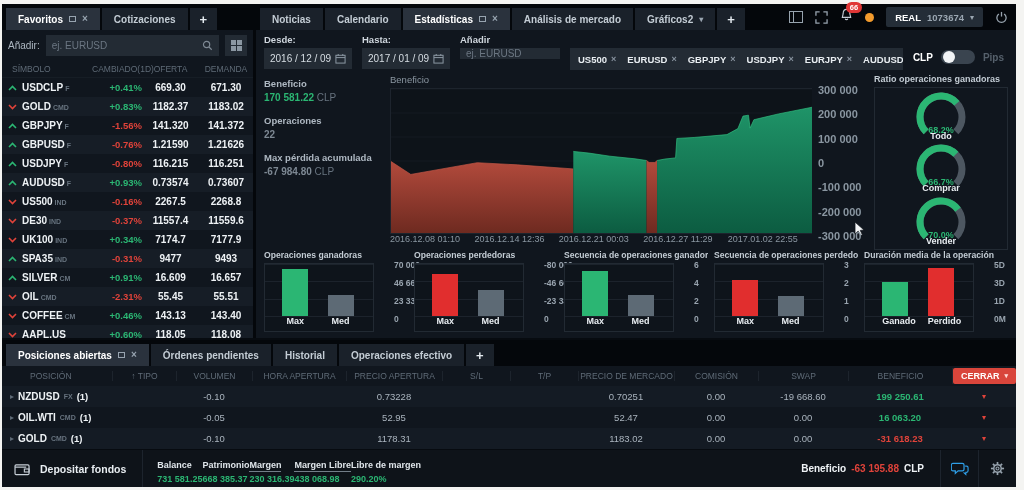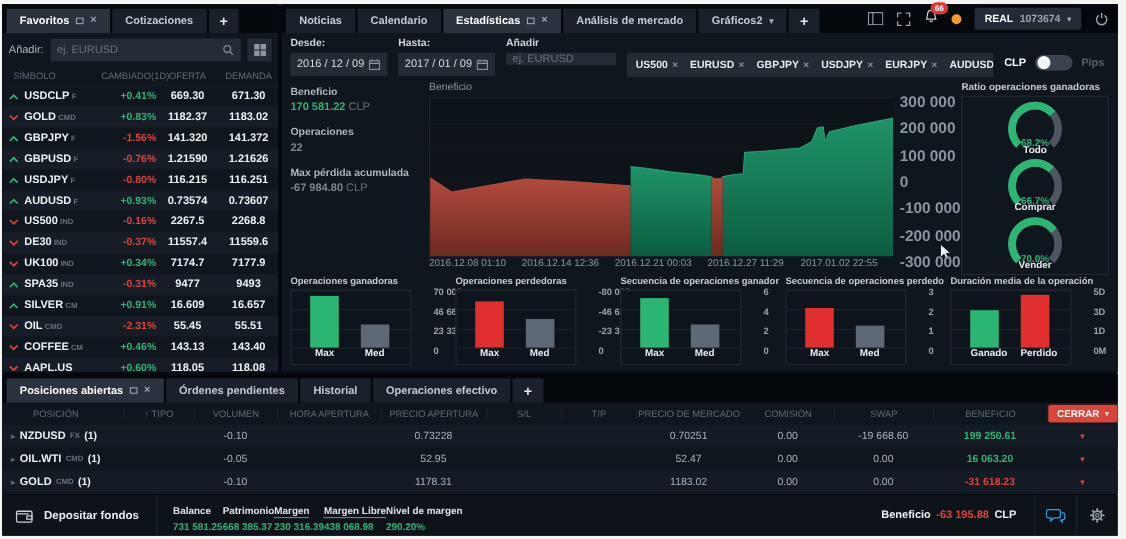--- a/index.html
+++ b/index.html
@@ -72,21 +72,21 @@
   .sum-item .sl { color: #aeb8c2; font-size: 9.5px; font-weight: bold; margin-bottom: 3px; }
   .sum-item .sv { font-size: 10px; font-weight: bold; }
   .sum-item .su { color: #67737f; font-weight: normal; }
 
   .chartcol { flex: 1; display: flex; flex-direction: column; min-width: 0; }
   .chart-title { color: #8a96a1; font-size: 9.5px; height: 14px; flex: none; }
   .plotrow { flex: 1; display: flex; min-height: 0; }
   .plotwrap { flex: 1; position: relative; border: 1px solid #1d242d; border-right: 0; background: #0d1319; }
   .plotwrap svg { position: absolute; inset: 0; width: 100%; height: 100%; }
   .ylabels { width: 54px; position: relative; flex: none; }
-  .ylabels span { position: absolute; left: 6px; font-size: 14px; color: #8a96a1; font-weight: bold; white-space: nowrap; }
+  .ylabels span { position: absolute; left: 6px; font-size: 11px; color: #8a96a1; font-weight: bold; white-space: nowrap; }
   .xlabels { height: 16px; margin-right: 54px; display: flex; flex: none; align-items: flex-start; }
   .xlabels span { flex: 1; font-size: 9px; color: #8a96a1; white-space: nowrap; }
   .cursor-icon { position: absolute; right: 0; bottom: -4px; }
 
   .gaugecol { width: 134px; flex: none; display: flex; flex-direction: column; }
   .gauge-title { color: #c3ccd4; font-size: 9px; font-weight: bold; height: 13px; flex: none; white-space: nowrap; }
   .gaugebox { flex: 1; border: 1px solid #222a33; display: flex; flex-direction: column; justify-content: space-around; align-items: center; padding: 2px 0; }
   .gauge { display: flex; flex-direction: column; align-items: center; }
   .gauge .glabel { color: #e8edf1; font-size: 9px; font-weight: bold; margin-top: -8px; }
 
@@ -786,21 +786,21 @@
           <path d="M1 5.5 L13 5.5" stroke="#c6ced6" stroke-width="1.3"></path>
           <rect x="11" y="7.5" width="5" height="3.2" fill="none" stroke="#c6ced6" stroke-width="1.2"></rect>
         </svg>
       <span>Depositar fondos</span>
     </div>
     <div class="metrics" id="metrics">
         <div class="metric"><div class="ml">Balance</div><div class="mv">731 581.25</div></div>
         <div class="metric"><div class="ml">Patrimonio</div><div class="mv">668 385.37</div></div>
         <div class="metric"><div class="ml ul">Margen</div><div class="mv">230 316.39</div></div>
         <div class="metric"><div class="ml ul">Margen Libre</div><div class="mv">438 068.98</div></div>
-        <div class="metric"><div class="ml">Nivel de margen</div><div class="mv">290.20%</div></div>
+        <div class="metric"><div class="ml">Libre de margen</div><div class="mv">290.20%</div></div>
       </div>
     <div class="sb-right">
       <div class="benefit">
         <span class="bl">Beneficio</span>
         <span class="bv">-63 195.88</span>
         <span class="bu">CLP</span>
       </div>
       <div class="sb-icon">
         <svg width="18" height="15" viewBox="0 0 19 16">
             <path d="M2 2.5h10a1.8 1.8 0 0 1 1.8 1.8v4.4a1.8 1.8 0 0 1-1.8 1.8H7.5l-3 2.8v-2.8H2A1.8 1.8 0 0 1 .2 8.7V4.3A1.8 1.8 0 0 1 2 2.5z" fill="none" stroke="#2f9fe8" stroke-width="1.3"></path>

